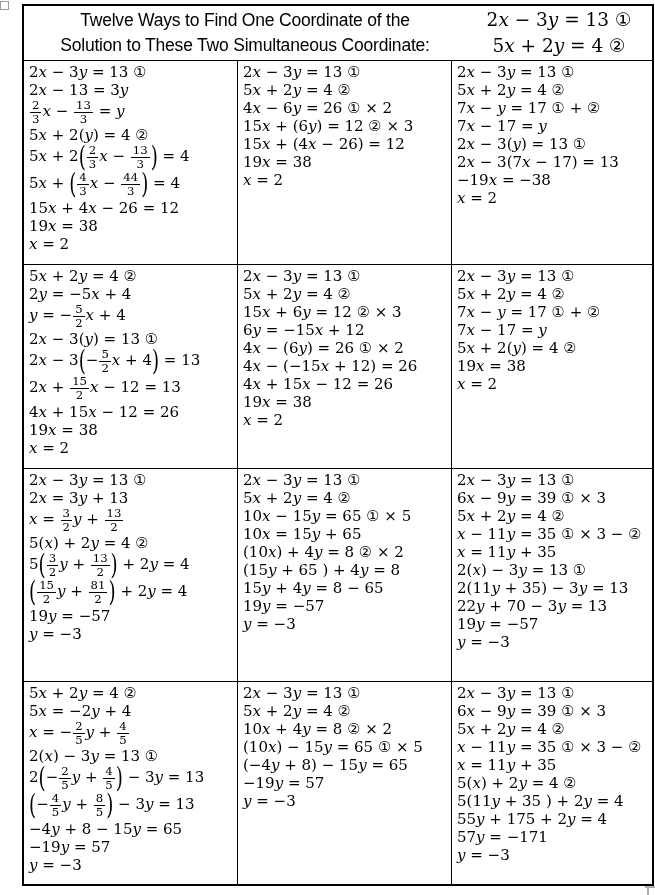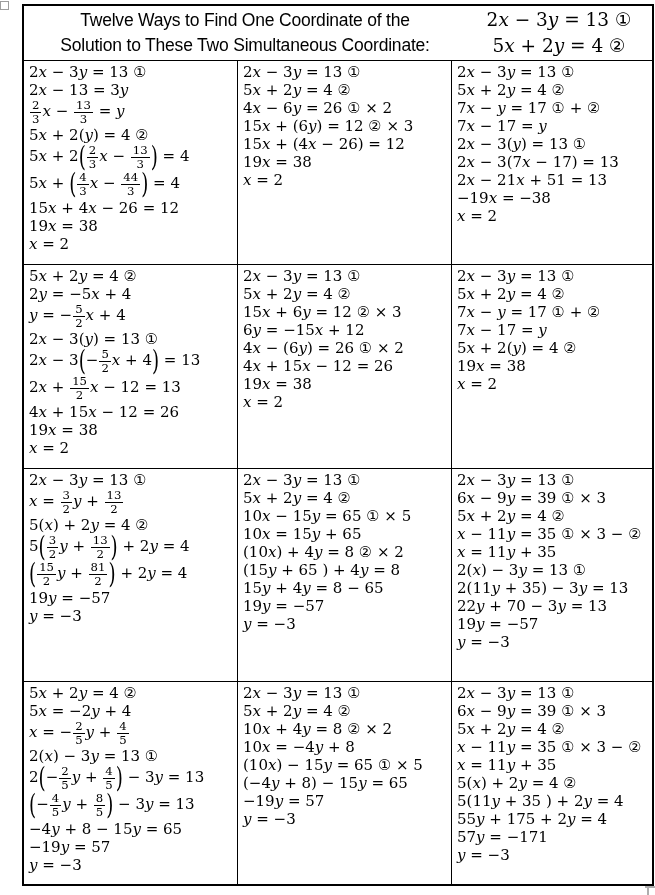--- a/index.html
+++ b/index.html
@@ -91,56 +91,57 @@
         <div class="mline">19<i>x</i> = 38</div>
         <div class="mline"><i>x</i> = 2</div>
       </div>
     <div class="cell last-col">
         <div class="mline">2<i>x</i> − 3<i>y</i> = 13 <span class="cn">①</span></div>
         <div class="mline">5<i>x</i> + 2<i>y</i> = 4 <span class="cn">②</span></div>
         <div class="mline">7<i>x</i> − <i>y</i> = 17 <span class="cn">①</span> + <span class="cn">②</span></div>
         <div class="mline">7<i>x</i> − 17 = <i>y</i></div>
         <div class="mline">2<i>x</i> − 3(<i>y</i>) = 13 <span class="cn">①</span></div>
         <div class="mline">2<i>x</i> − 3(7<i>x</i> − 17) = 13</div>
-        <div class="mline">2<i>x</i> − 21<i>x</i> + 51 = 13</div>
         <div class="mline">−19<i>x</i> = −38</div>
         <div class="mline"><i>x</i> = 2</div>
       </div>
     <div class="cell">
         <div class="mline">5<i>x</i> + 2<i>y</i> = 4 <span class="cn">②</span></div>
         <div class="mline">2<i>y</i> = −5<i>x</i> + 4</div>
         <div class="mline"><i>y</i> = −<span class="fr"><span class="n">5</span><span class="d">2</span></span><i>x</i> + 4</div>
         <div class="mline">2<i>x</i> − 3(<i>y</i>) = 13 <span class="cn">①</span></div>
         <div class="mline">2<i>x</i> − 3<span class="bp">(</span>−<span class="fr"><span class="n">5</span><span class="d">2</span></span><i>x</i> + 4<span class="bp">)</span> = 13</div>
         <div class="mline">2<i>x</i> + <span class="fr"><span class="n">15</span><span class="d">2</span></span><i>x</i> − 12 = 13</div>
         <div class="mline">4<i>x</i> + 15<i>x</i> − 12 = 26</div>
         <div class="mline">19<i>x</i> = 38</div>
         <div class="mline"><i>x</i> = 2</div>
       </div>
     <div class="cell">
         <div class="mline">2<i>x</i> − 3<i>y</i> = 13 <span class="cn">①</span></div>
         <div class="mline">5<i>x</i> + 2<i>y</i> = 4 <span class="cn">②</span></div>
         <div class="mline">15<i>x</i> + 6<i>y</i> = 12 <span class="cn">②</span> × 3</div>
         <div class="mline">6<i>y</i> = −15<i>x</i> + 12</div>
         <div class="mline">4<i>x</i> − (6<i>y</i>) = 26 <span class="cn">①</span> × 2</div>
+        <div class="mline">4<i>x</i> − (−15<i>x</i> + 12) = 26</div>
         <div class="mline">4<i>x</i> + 15<i>x</i> − 12 = 26</div>
         <div class="mline">19<i>x</i> = 38</div>
         <div class="mline"><i>x</i> = 2</div>
       </div>
     <div class="cell last-col">
         <div class="mline">2<i>x</i> − 3<i>y</i> = 13 <span class="cn">①</span></div>
         <div class="mline">5<i>x</i> + 2<i>y</i> = 4 <span class="cn">②</span></div>
         <div class="mline">7<i>x</i> − <i>y</i> = 17 <span class="cn">①</span> + <span class="cn">②</span></div>
         <div class="mline">7<i>x</i> − 17 = <i>y</i></div>
         <div class="mline">5<i>x</i> + 2(<i>y</i>) = 4 <span class="cn">②</span></div>
         <div class="mline">19<i>x</i> = 38</div>
         <div class="mline"><i>x</i> = 2</div>
       </div>
     <div class="cell">
         <div class="mline">2<i>x</i> − 3<i>y</i> = 13 <span class="cn">①</span></div>
+        <div class="mline">2<i>x</i> = 3<i>y</i> + 13</div>
         <div class="mline"><i>x</i> = <span class="fr"><span class="n">3</span><span class="d">2</span></span><i>y</i> + <span class="fr"><span class="n">13</span><span class="d">2</span></span></div>
         <div class="mline">5(<i>x</i>) + 2<i>y</i> = 4 <span class="cn">②</span></div>
         <div class="mline">5<span class="bp">(</span><span class="fr"><span class="n">3</span><span class="d">2</span></span><i>y</i> + <span class="fr"><span class="n">13</span><span class="d">2</span></span><span class="bp">)</span> + 2<i>y</i> = 4</div>
         <div class="mline"><span class="bp">(</span><span class="fr"><span class="n">15</span><span class="d">2</span></span><i>y</i> + <span class="fr"><span class="n">81</span><span class="d">2</span></span><span class="bp">)</span> + 2<i>y</i> = 4</div>
         <div class="mline">19<i>y</i> = −57</div>
         <div class="mline"><i>y</i> = −3</div>
       </div>
     <div class="cell">
         <div class="mline">2<i>x</i> − 3<i>y</i> = 13 <span class="cn">①</span></div>
         <div class="mline">5<i>x</i> + 2<i>y</i> = 4 <span class="cn">②</span></div>
@@ -172,21 +173,20 @@
         <div class="mline">2<span class="bp">(</span>−<span class="fr"><span class="n">2</span><span class="d">5</span></span><i>y</i> + <span class="fr"><span class="n">4</span><span class="d">5</span></span><span class="bp">)</span> − 3<i>y</i> = 13</div>
         <div class="mline"><span class="bp">(</span>−<span class="fr"><span class="n">4</span><span class="d">5</span></span><i>y</i> + <span class="fr"><span class="n">8</span><span class="d">5</span></span><span class="bp">)</span> − 3<i>y</i> = 13</div>
         <div class="mline">−4<i>y</i> + 8 − 15<i>y</i> = 65</div>
         <div class="mline">−19<i>y</i> = 57</div>
         <div class="mline"><i>y</i> = −3</div>
       </div>
     <div class="cell last-row">
         <div class="mline">2<i>x</i> − 3<i>y</i> = 13 <span class="cn">①</span></div>
         <div class="mline">5<i>x</i> + 2<i>y</i> = 4 <span class="cn">②</span></div>
         <div class="mline">10<i>x</i> + 4<i>y</i> = 8 <span class="cn">②</span> × 2</div>
-        <div class="mline">10<i>x</i> = −4<i>y</i> + 8</div>
         <div class="mline">(10<i>x</i>) − 15<i>y</i> = 65 <span class="cn">①</span> × 5</div>
         <div class="mline">(−4<i>y</i> + 8) − 15<i>y</i> = 65</div>
         <div class="mline">−19<i>y</i> = 57</div>
         <div class="mline"><i>y</i> = −3</div>
       </div>
     <div class="cell last-col last-row">
         <div class="mline">2<i>x</i> − 3<i>y</i> = 13 <span class="cn">①</span></div>
         <div class="mline">6<i>x</i> − 9<i>y</i> = 39 <span class="cn">①</span> × 3</div>
         <div class="mline">5<i>x</i> + 2<i>y</i> = 4 <span class="cn">②</span></div>
         <div class="mline"><i>x</i> − 11<i>y</i> = 35 <span class="cn">①</span> × 3 − <span class="cn">②</span></div>

